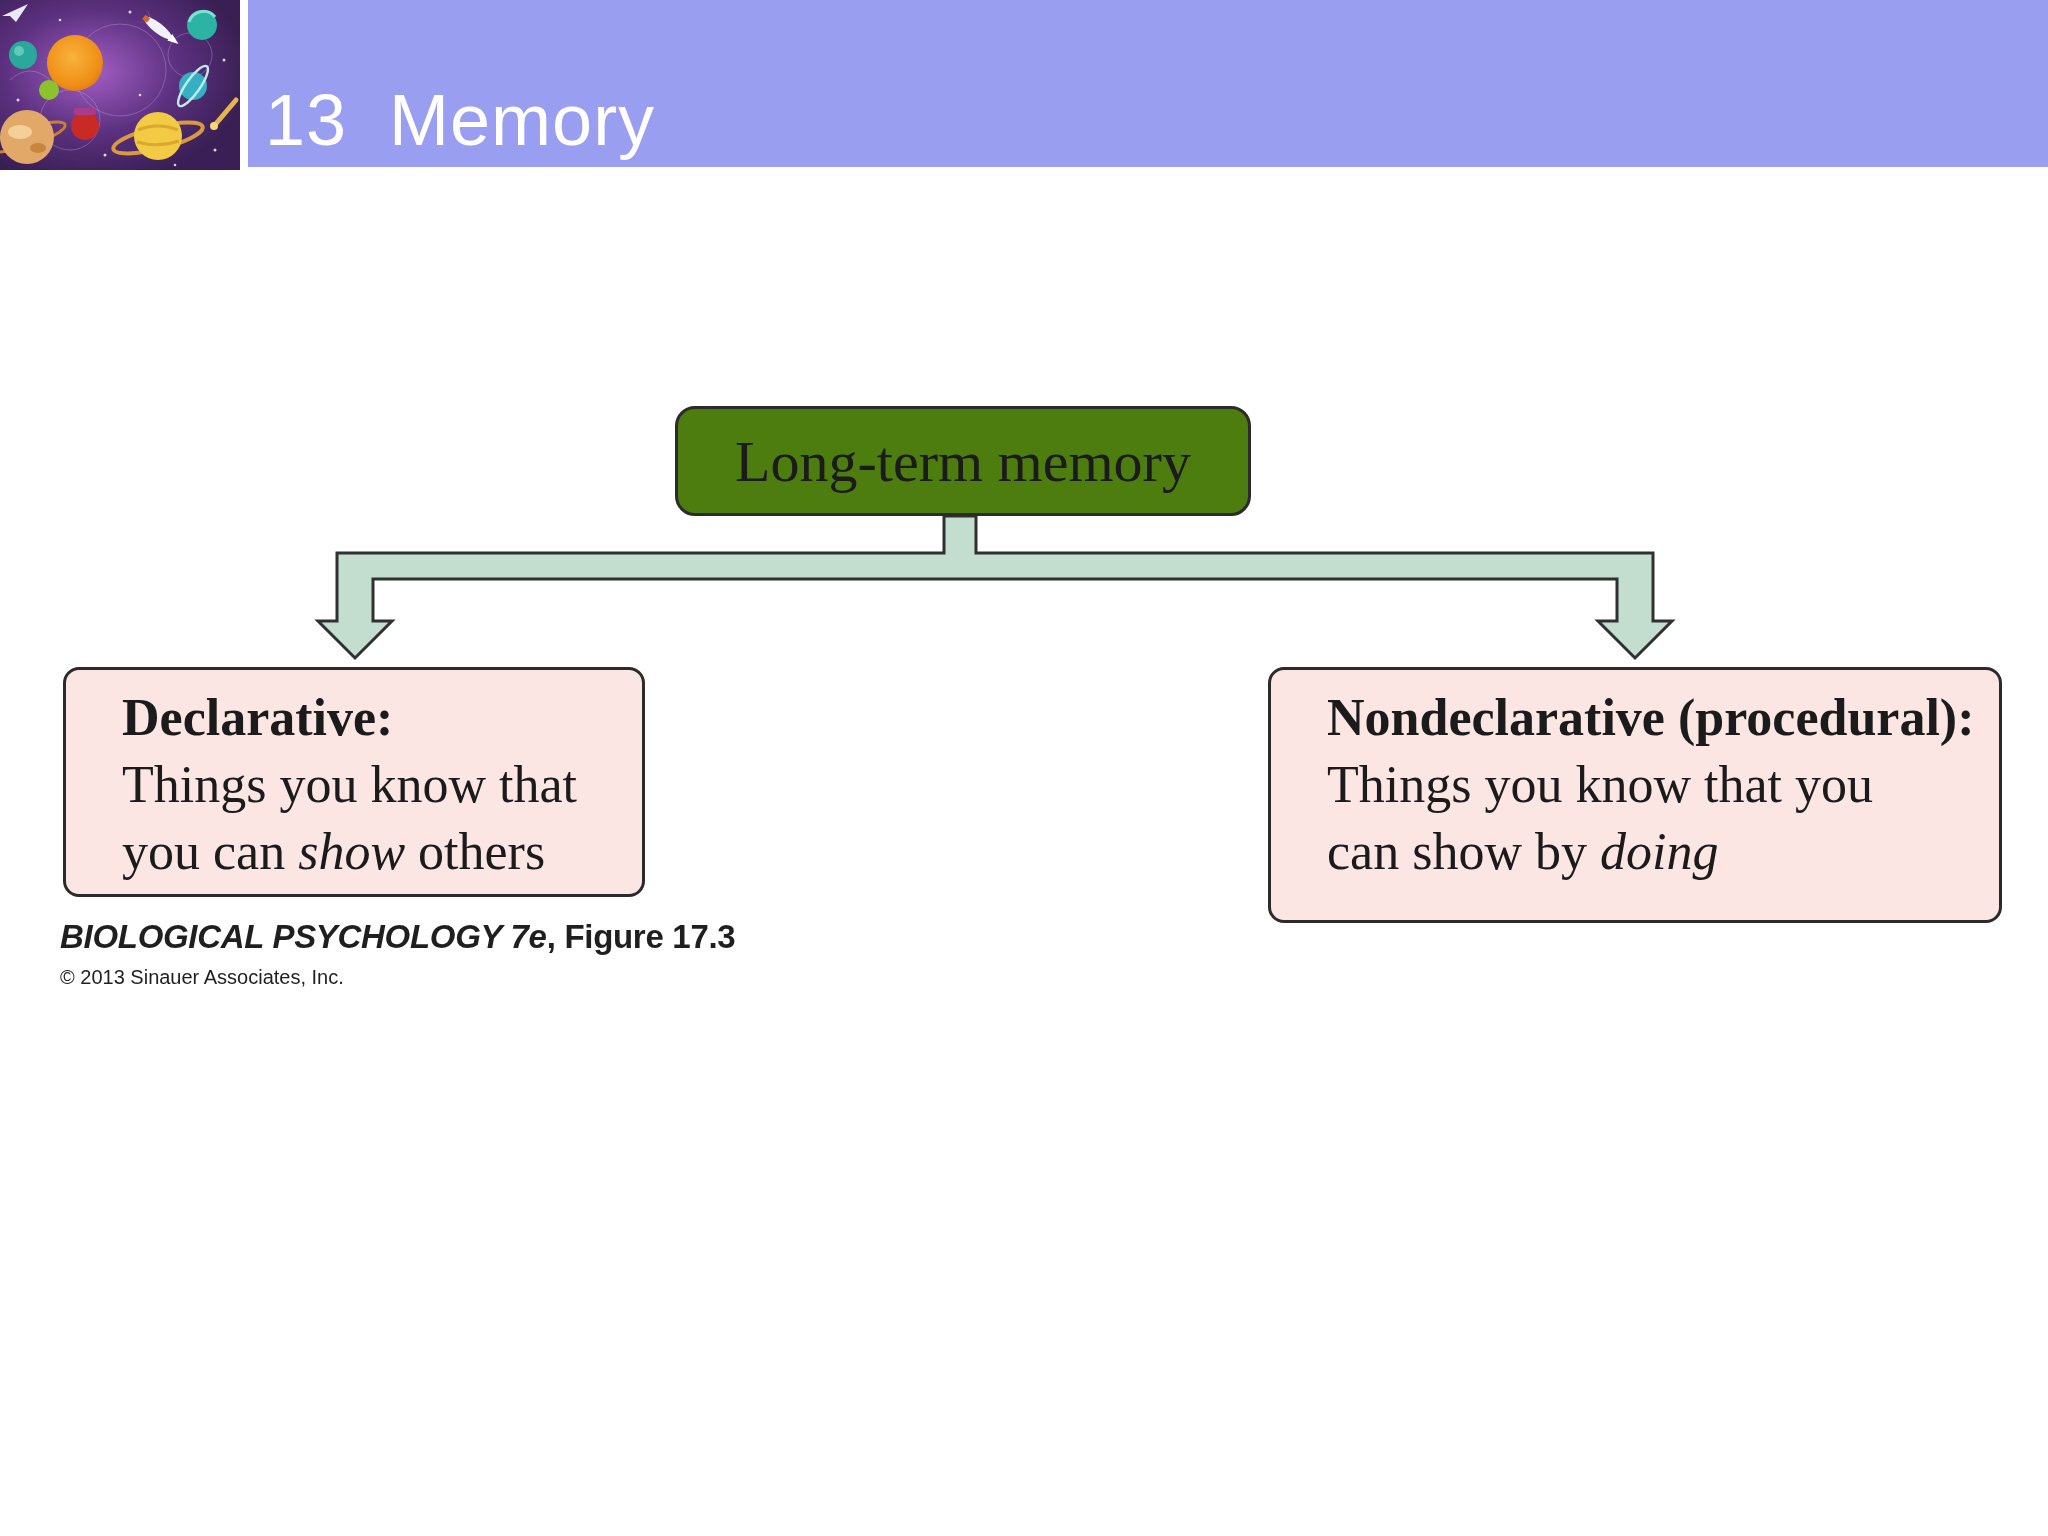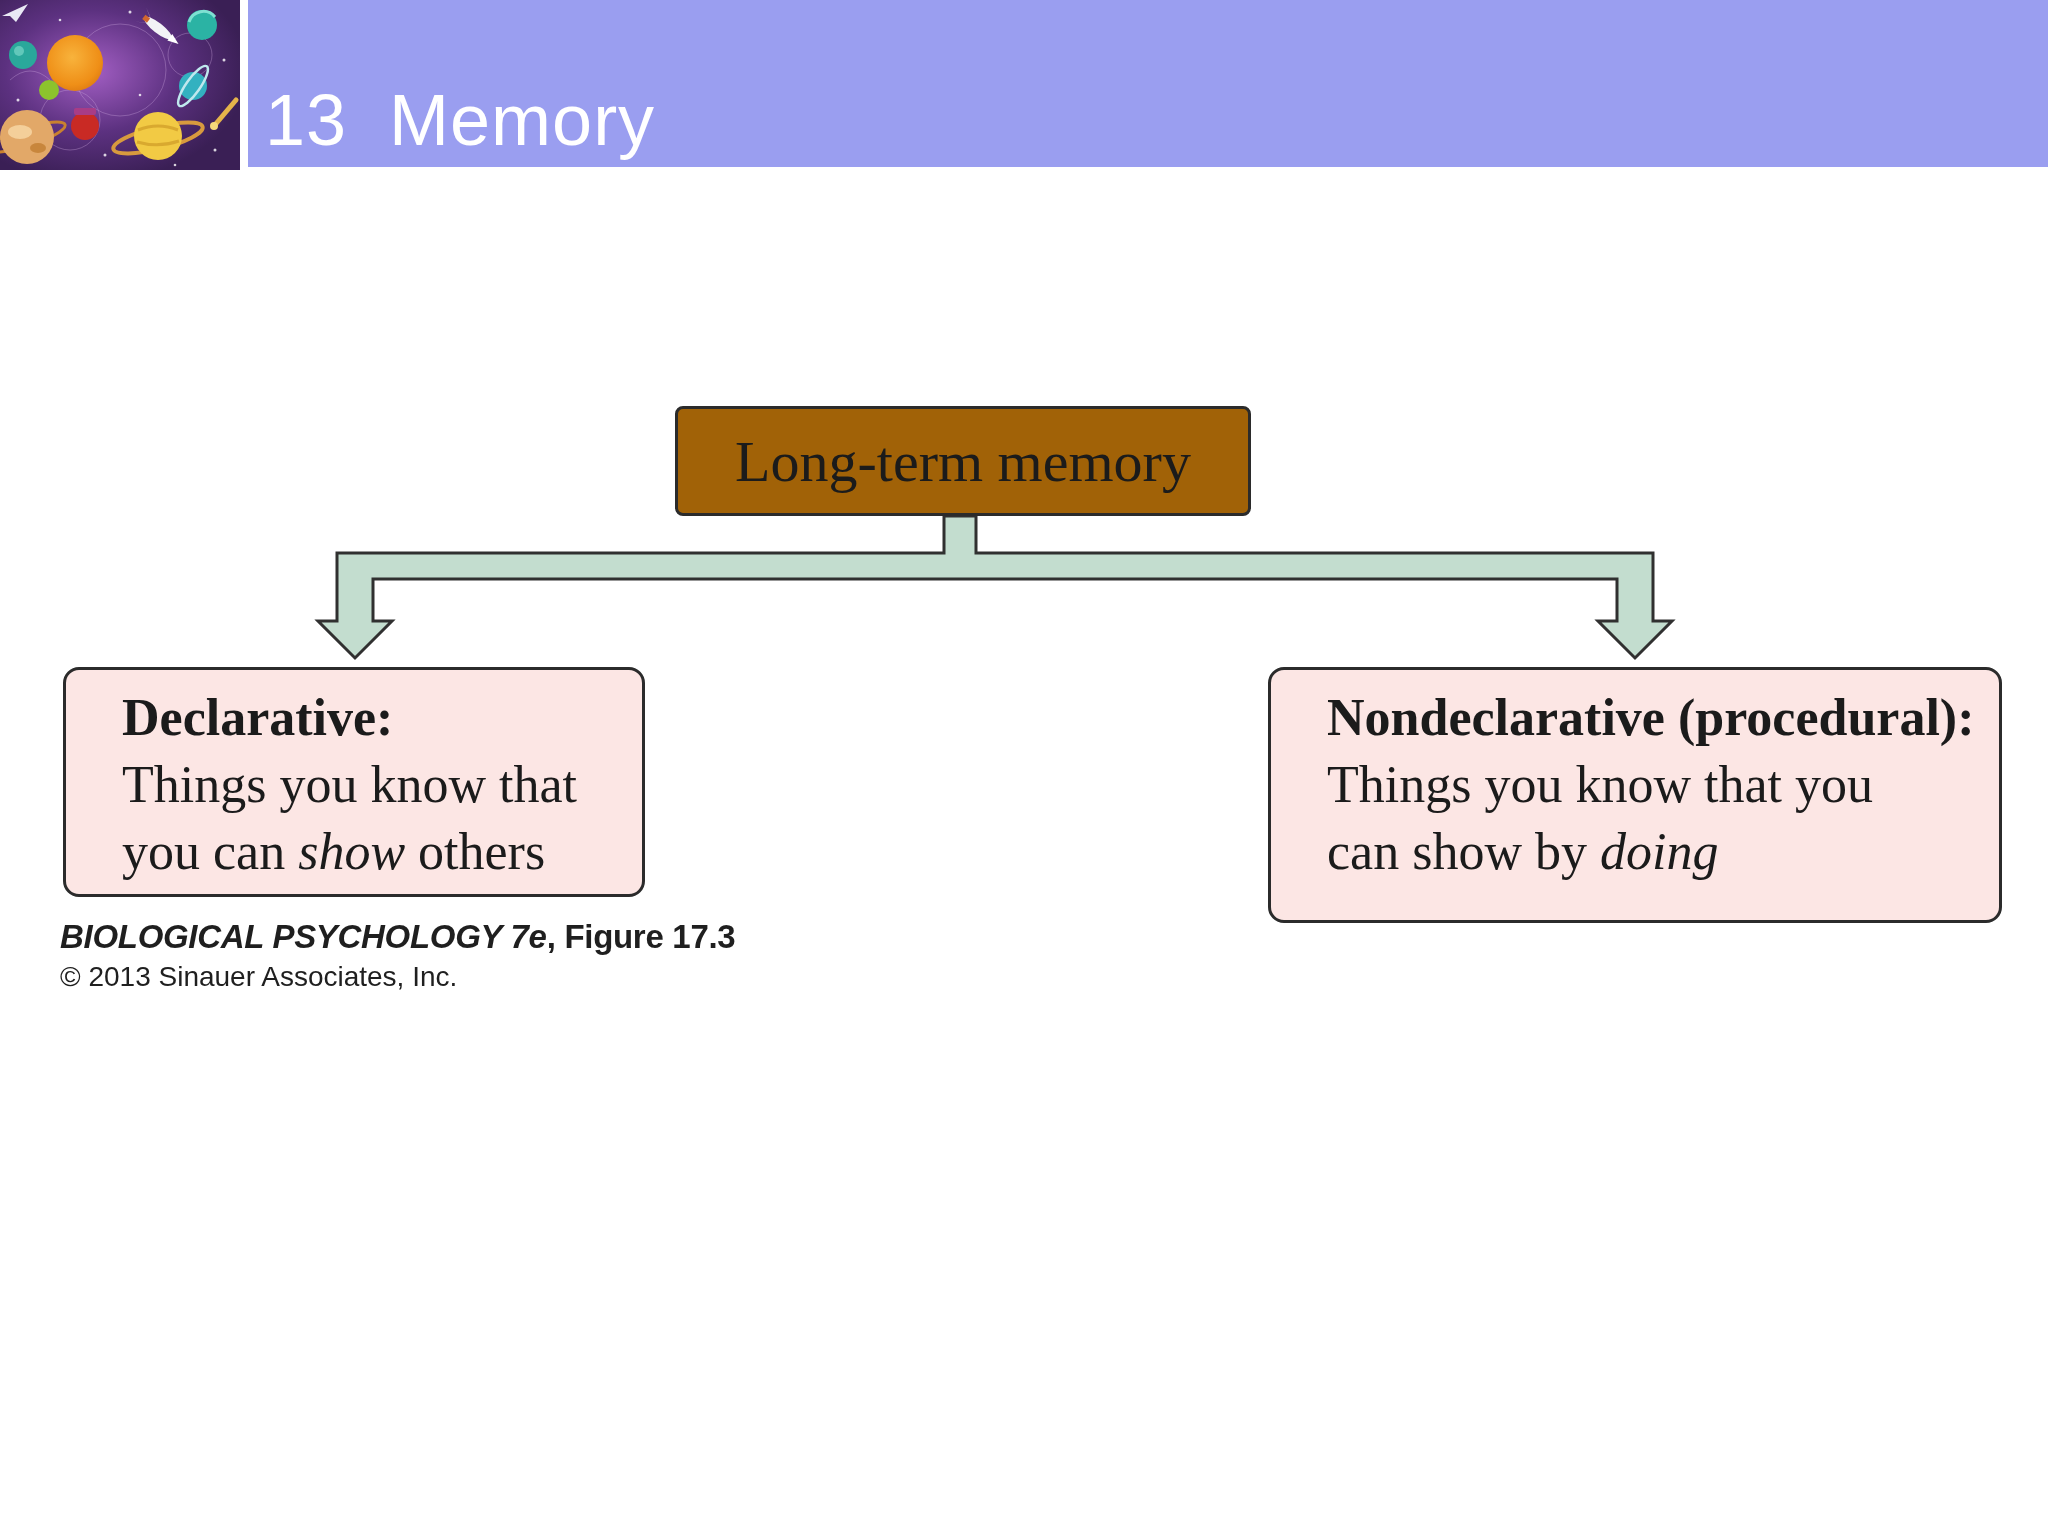--- a/index.html
+++ b/index.html
@@ -23,42 +23,42 @@
   
   .connector-layer{
     position:absolute;left:0;top:0;width:2048px;height:1536px;z-index:1;pointer-events:none;
   }
   .node{
     position:absolute;box-sizing:border-box;z-index:2;
     border:3px solid #2b2b2b;
     font-family:"Liberation Serif","DejaVu Serif",serif;color:#1b1b1b;
   }
   .root-node{
-    left:675px;top:406px;width:576px;height:110px;border-radius:8px;
-    background:#a16207;
+    left:675px;top:406px;width:576px;height:110px;border-radius:20px;
+    background:#4d7c0f;
     display:flex;align-items:center;justify-content:center;
     font-size:58px;
   }
   .leaf-node{
     border-radius:16px;background:#fce6e4;
     padding:14px 20px 0 56px;font-size:52px;line-height:67px;
     white-space:nowrap;
   }
   .leaf-left{left:63px;top:667px;width:582px;height:230px;}
   .leaf-right{left:1268px;top:667px;width:734px;height:256px;}
   .leaf-title{font-weight:bold;}
   .em{font-style:italic;}
   
   .credit{
     position:absolute;left:60px;top:916px;color:#1f1f1f;z-index:2;
     font-family:"Liberation Sans",sans-serif;
   }
   .credit-line1{font-size:33px;font-weight:bold;line-height:42px;letter-spacing:-0.3px;}
   .credit-book{font-style:italic;}
-  .credit-line2{font-size:28px;line-height:38px;}
+  .credit-line2{font-size:20px;line-height:38px;}
 </style>
 </head>
 <body>
 
 <div class="slide">
 
   <div class="header-bar"></div>
   <div class="slide-title">13  Memory</div>
 
   <svg class="artwork" viewBox="0 0 240 170" aria-hidden="true">

